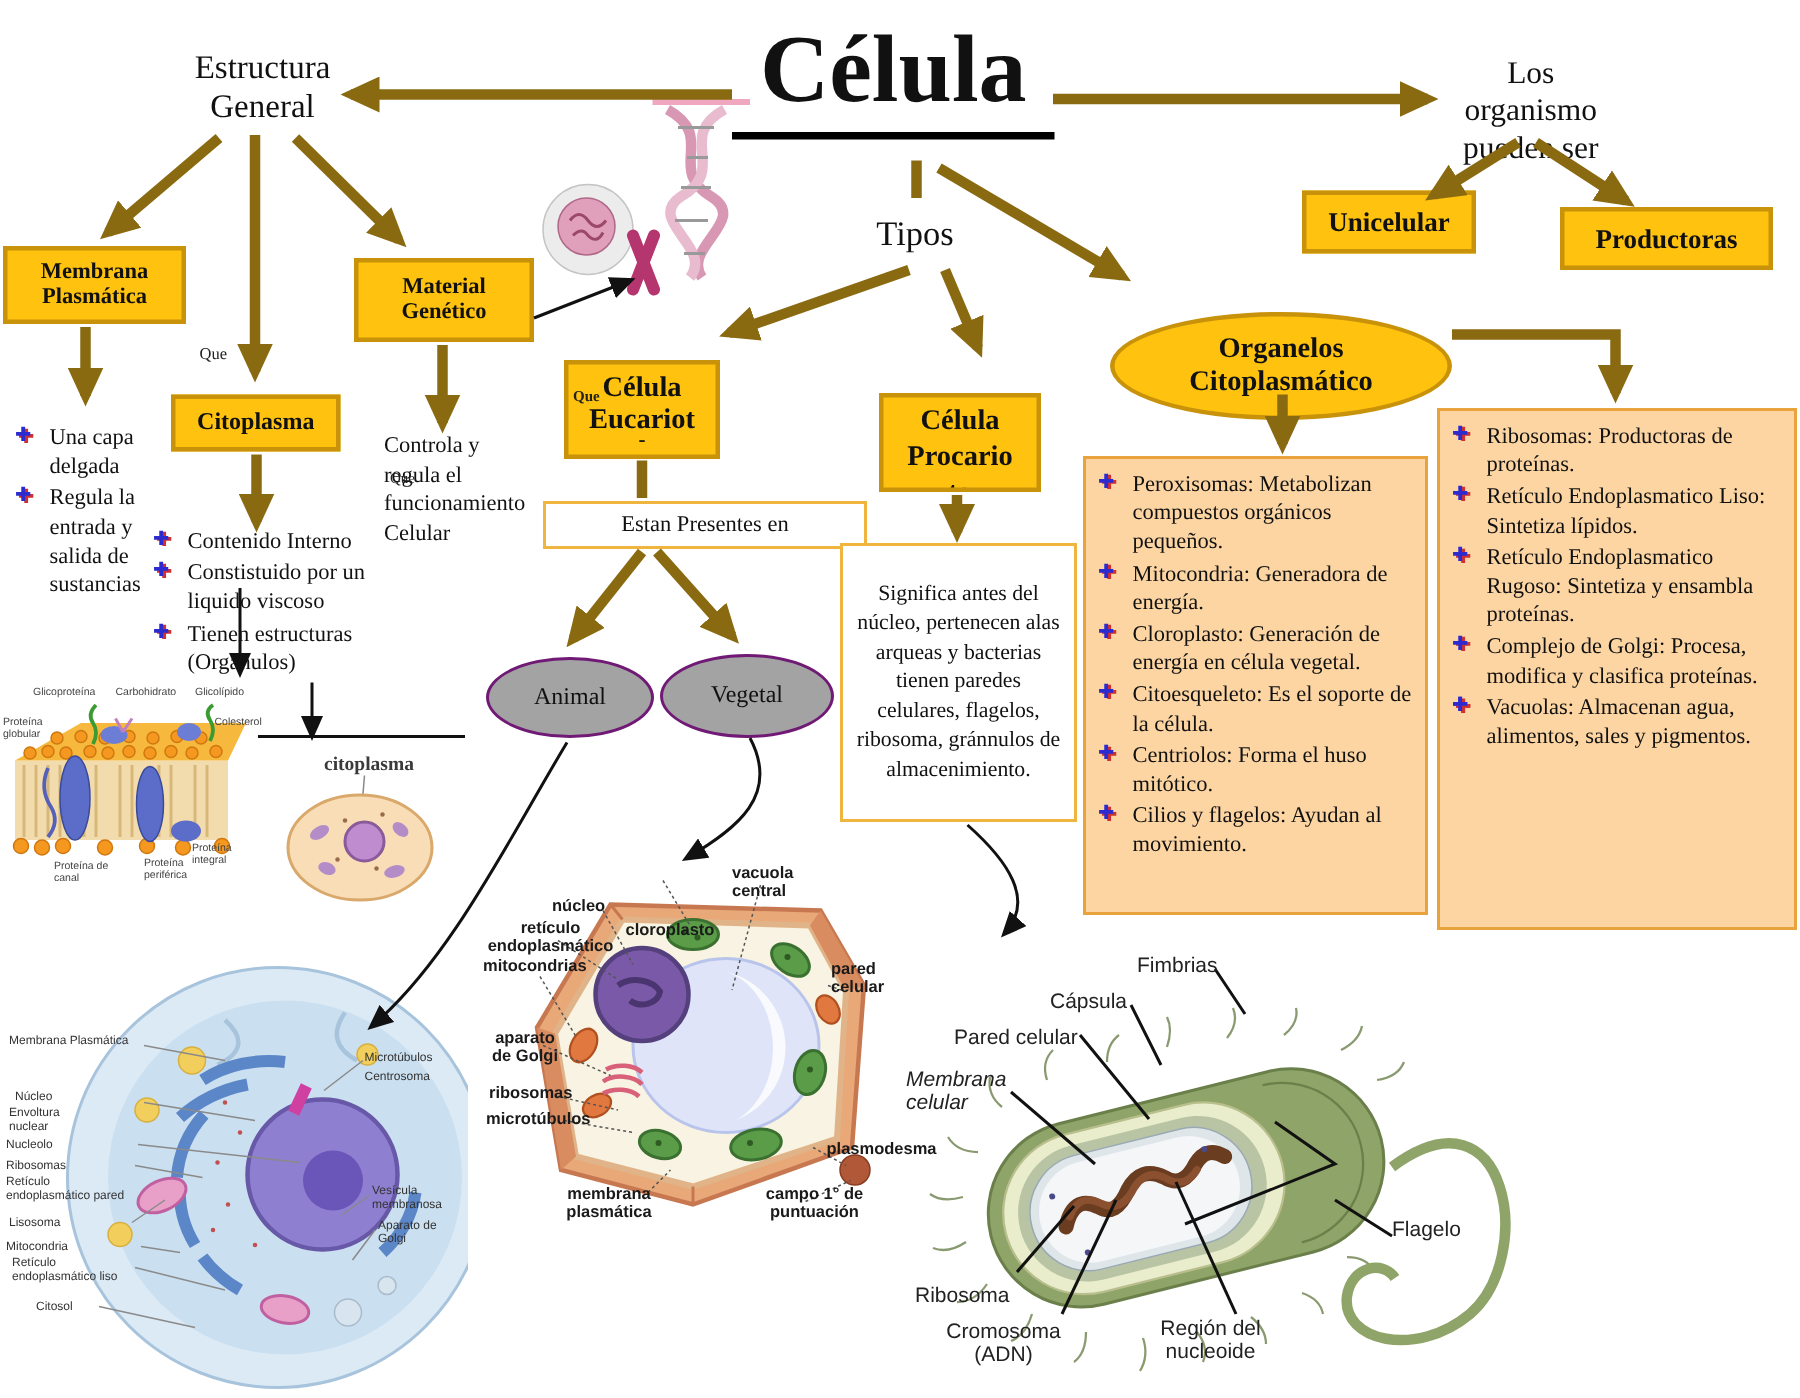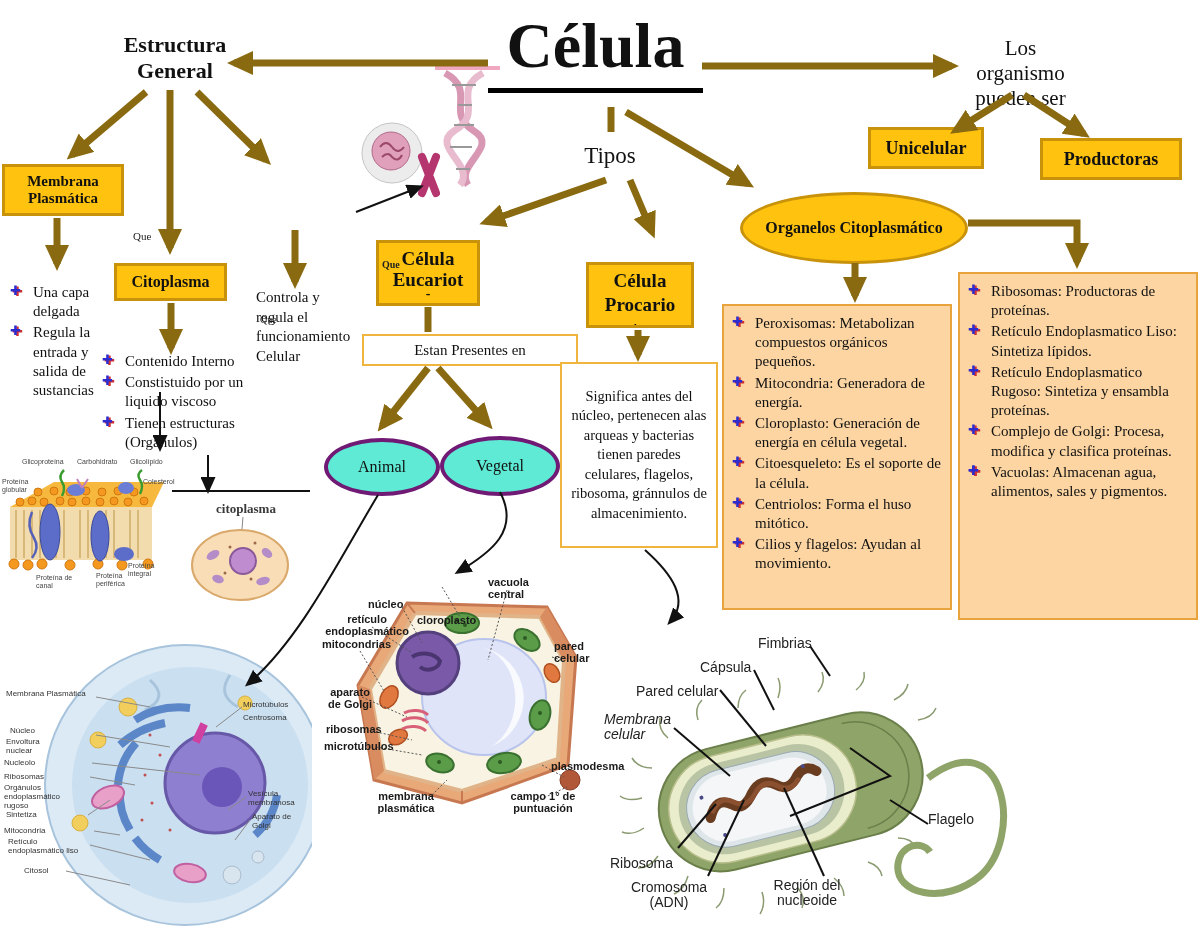--- a/index.html
+++ b/index.html
@@ -8,21 +8,21 @@
   .abs{position:absolute;}
   
   .goldbox{position:absolute;background:#FFC20E;border:3px solid #C8920A;
            display:flex;align-items:center;justify-content:center;text-align:center;
            font-weight:bold;color:#111;z-index:2;box-sizing:border-box;}
   .ellipse{border-radius:50%;}
   .whitebox{position:absolute;background:#fff;border:2px solid #F0B53F;box-sizing:border-box;
             display:flex;align-items:center;justify-content:center;text-align:center;z-index:2;}
   .panel{position:absolute;background:#FCD5A2;border:2px solid #E8A33D;box-sizing:border-box;
          z-index:2;padding:8px 6px 6px 6px;}
-  .subellipse{position:absolute;background:#5eead4;border:4px solid #701a75;border-radius:50%;
+  .subellipse{position:absolute;background:#a3a3a3;border:2px solid #701a75;border-radius:50%;
               display:flex;align-items:center;justify-content:center;z-index:2;font-size:16px;}
   .heading{position:absolute;text-align:center;z-index:2;}
   .blist{list-style:none;margin:0;padding:0;font-size:15px;line-height:1.28;}
   .blist li{position:relative;padding-left:25px;margin-bottom:2px;}
   .bullet{position:absolute;left:2px;top:0;font-size:13px;color:#2B2BD0;
           text-shadow:2px 1px 0 #D03030;font-family:"DejaVu Sans",sans-serif;}
   .small-que{position:absolute;font-size:11px;color:#222;z-index:4;}
   .imglabel{position:absolute;font-family:"Liberation Sans",sans-serif;color:#333;
             line-height:1.1;z-index:3;}
   .a-lab{font-size:8px;}
@@ -34,49 +34,50 @@
   #connectors{position:absolute;left:0;top:0;z-index:5;pointer-events:none;}
   .illus{position:absolute;z-index:1;}
 </style>
 </head>
 <body>
 
 <div id="canvas">
 
   <div id="title">Célula</div>
 
-  <div class="heading" style="left:100px;top:32px;width:150px;font-size:22px;font-weight:700;">Estructura General</div>
+  <div class="heading" style="left:100px;top:32px;width:150px;font-size:22px;font-weight:400;">Estructura General</div>
 
   <div class="heading" style="left:958px;top:36px;width:125px;font-size:21px;">Los organismo pueden ser</div>
 
   <div class="heading" style="left:575px;top:143px;width:70px;font-size:23px;">Tipos</div>
 
   <div class="goldbox" style="left:2px;top:164px;width:122px;height:52px;font-size:15px;">Membrana Plasmática</div>
 
+  <div class="goldbox" style="left:236px;top:172px;width:120px;height:56px;font-size:15px;">Material Genético</div>
 
   <div class="goldbox" style="left:114px;top:263px;width:113px;height:38px;font-size:16px;">Citoplasma</div>
 
   <div class="goldbox" style="left:868px;top:127px;width:116px;height:42px;font-size:18px;">Unicelular</div>
 
   <div class="goldbox" style="left:1040px;top:138px;width:142px;height:42px;font-size:18px;">Productoras</div>
 
   <div class="goldbox" style="left:376px;top:240px;width:104px;height:66px;font-size:19px;flex-direction:column;line-height:21px;">
     <span class="small-que" style="left:3px;top:11px;font-size:10px;">Que</span>
     <span>Célula</span>
     <span>Eucariot</span>
     <span style="font-size:14px;line-height:8px;">-</span>
   </div>
 
   <div class="goldbox" style="left:586px;top:262px;width:108px;height:66px;font-size:19px;flex-direction:column;justify-content:flex-start;padding-top:4px;line-height:24px;overflow:hidden;">
     <span>Célula</span>
     <span>Procario</span>
     <span>ta</span>
   </div>
 
-  <div class="goldbox ellipse" style="left:740px;top:192px;width:228px;height:72px;font-size:16px;padding:0 22px;">Organelos Citoplasmático</div>
+  <div class="goldbox ellipse" style="left:740px;top:208px;width:228px;height:72px;font-size:19px;padding:0 22px;">Organelos Citoplasmático</div>
 
   <div class="whitebox" style="left:362px;top:334px;width:216px;height:32px;font-size:15px;">Estan Presentes en</div>
 
   <div class="whitebox" style="left:560px;top:362px;width:158px;height:186px;font-size:14.5px;padding:6px;line-height:1.35;">Significa antes del núcleo, pertenecen alas arqueas y bacterias tienen paredes celulares, flagelos, ribosoma, gránnulos de almacenimiento.</div>
 
   <div class="subellipse" style="left:324px;top:438px;width:108px;height:50px;">Animal</div>
   <div class="subellipse" style="left:440px;top:436px;width:112px;height:52px;">Vegetal</div>
 
   <div class="abs" style="left:8px;top:283px;width:98px;z-index:2;">
     <ul class="blist">
@@ -257,22 +258,22 @@
       <line x1="242" y1="72" x2="216" y2="92"></line>
         <line x1="246" y1="162" x2="228" y2="175"></line>
       <line x1="250" y1="185" x2="235" y2="205"></line>
     </g>
   </svg>
   <span class="imglabel a-lab" style="left:6px;top:690px;width:92px;">Membrana Plasmática</span>
   <span class="imglabel a-lab" style="left:10px;top:727px;">Núcleo</span>
   <span class="imglabel a-lab" style="left:6px;top:738px;width:60px;">Envoltura nuclear</span>
   <span class="imglabel a-lab" style="left:4px;top:759px;">Nucleolo</span>
   <span class="imglabel a-lab" style="left:4px;top:773px;">Ribosomas</span>
-  <span class="imglabel a-lab" style="left:4px;top:784px;width:80px;">Orgánulos endoplasmático rugoso</span>
-  <span class="imglabel a-lab" style="left:6px;top:811px;">Sintetiza</span>
+  <span class="imglabel a-lab" style="left:4px;top:784px;width:80px;">Retículo endoplasmático pared</span>
+  <span class="imglabel a-lab" style="left:6px;top:811px;">Lisosoma</span>
   <span class="imglabel a-lab" style="left:4px;top:827px;">Mitocondria</span>
   <span class="imglabel a-lab" style="left:8px;top:838px;width:76px;">Retículo endoplasmático liso</span>
   <span class="imglabel a-lab" style="left:24px;top:867px;">Citosol</span>
   <span class="imglabel a-lab" style="left:243px;top:701px;">Microtúbulos</span>
   <span class="imglabel a-lab" style="left:243px;top:714px;">Centrosoma</span>
   <span class="imglabel a-lab" style="left:248px;top:790px;width:58px;">Vesícula membranosa</span>
   <span class="imglabel a-lab" style="left:252px;top:813px;width:56px;">Aparato de Golgi</span>
 
   <svg class="illus" style="left:312px;top:565px;" width="280" height="270" viewBox="0 0 280 270">
     <polygon points="95,38 235,42 264,92 256,200 150,238 62,215 46,120" fill="#E8A878" stroke="#C87850" stroke-width="3"></polygon>

